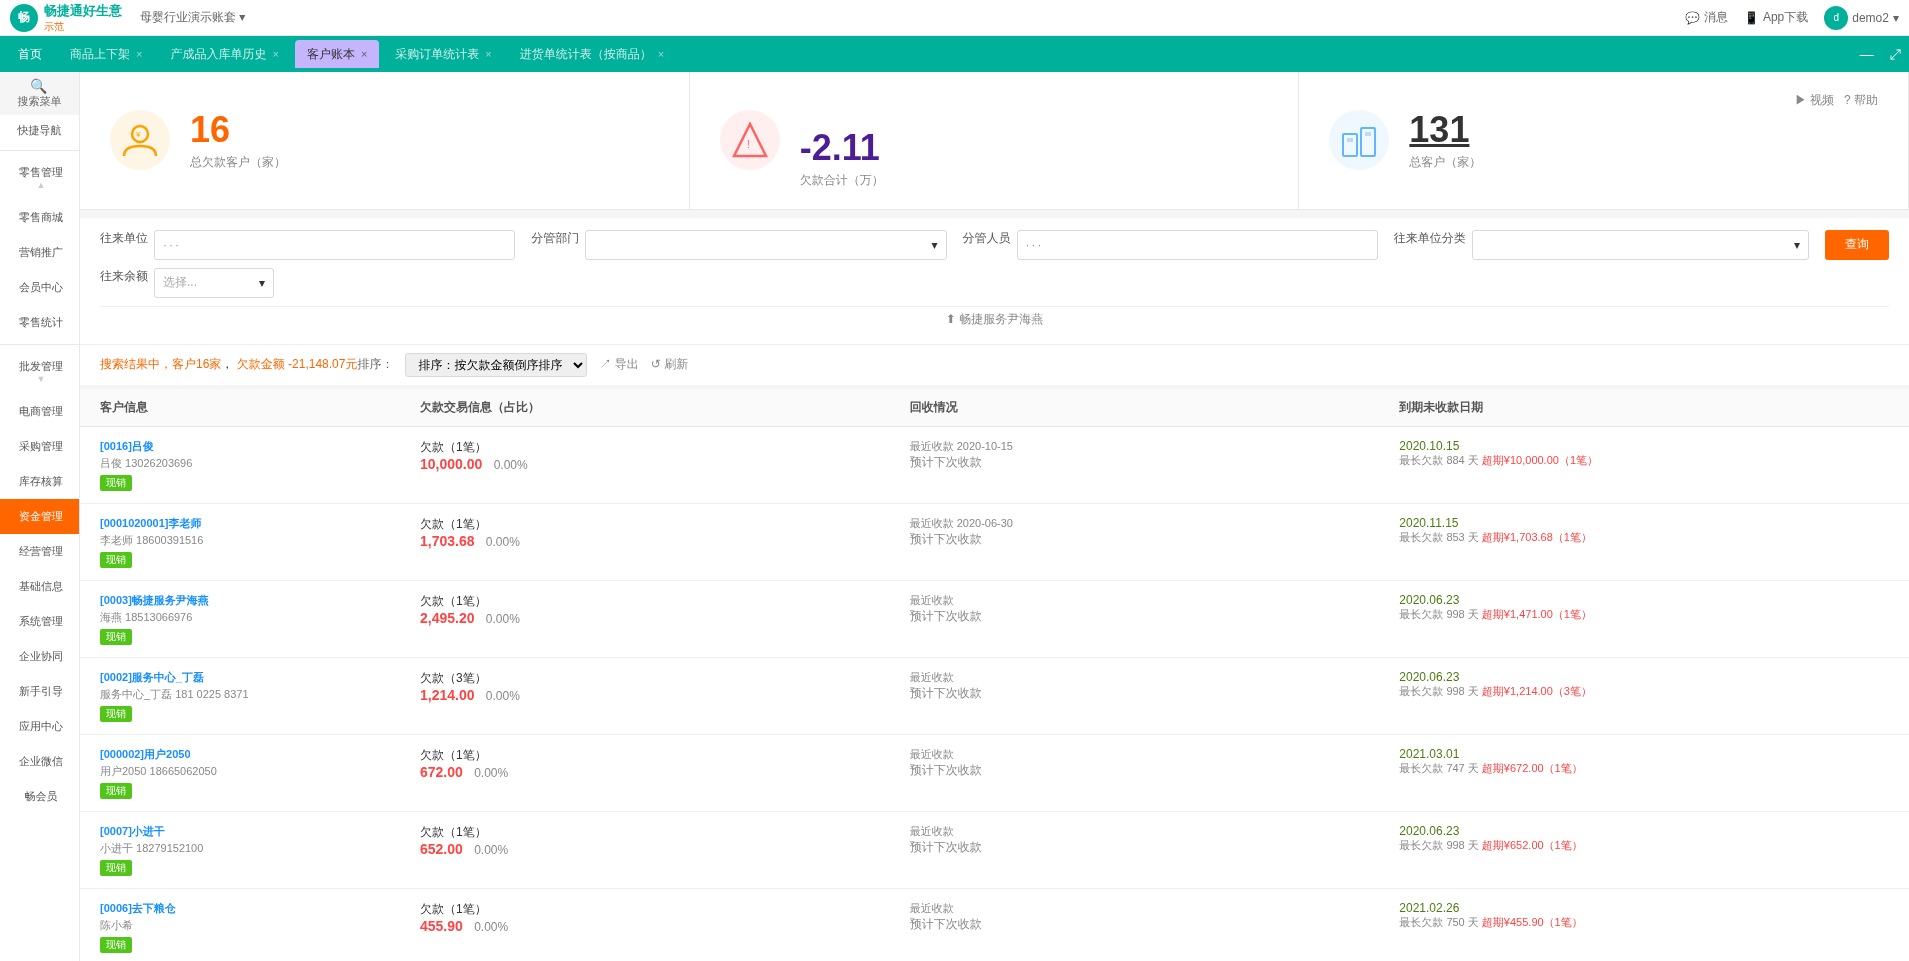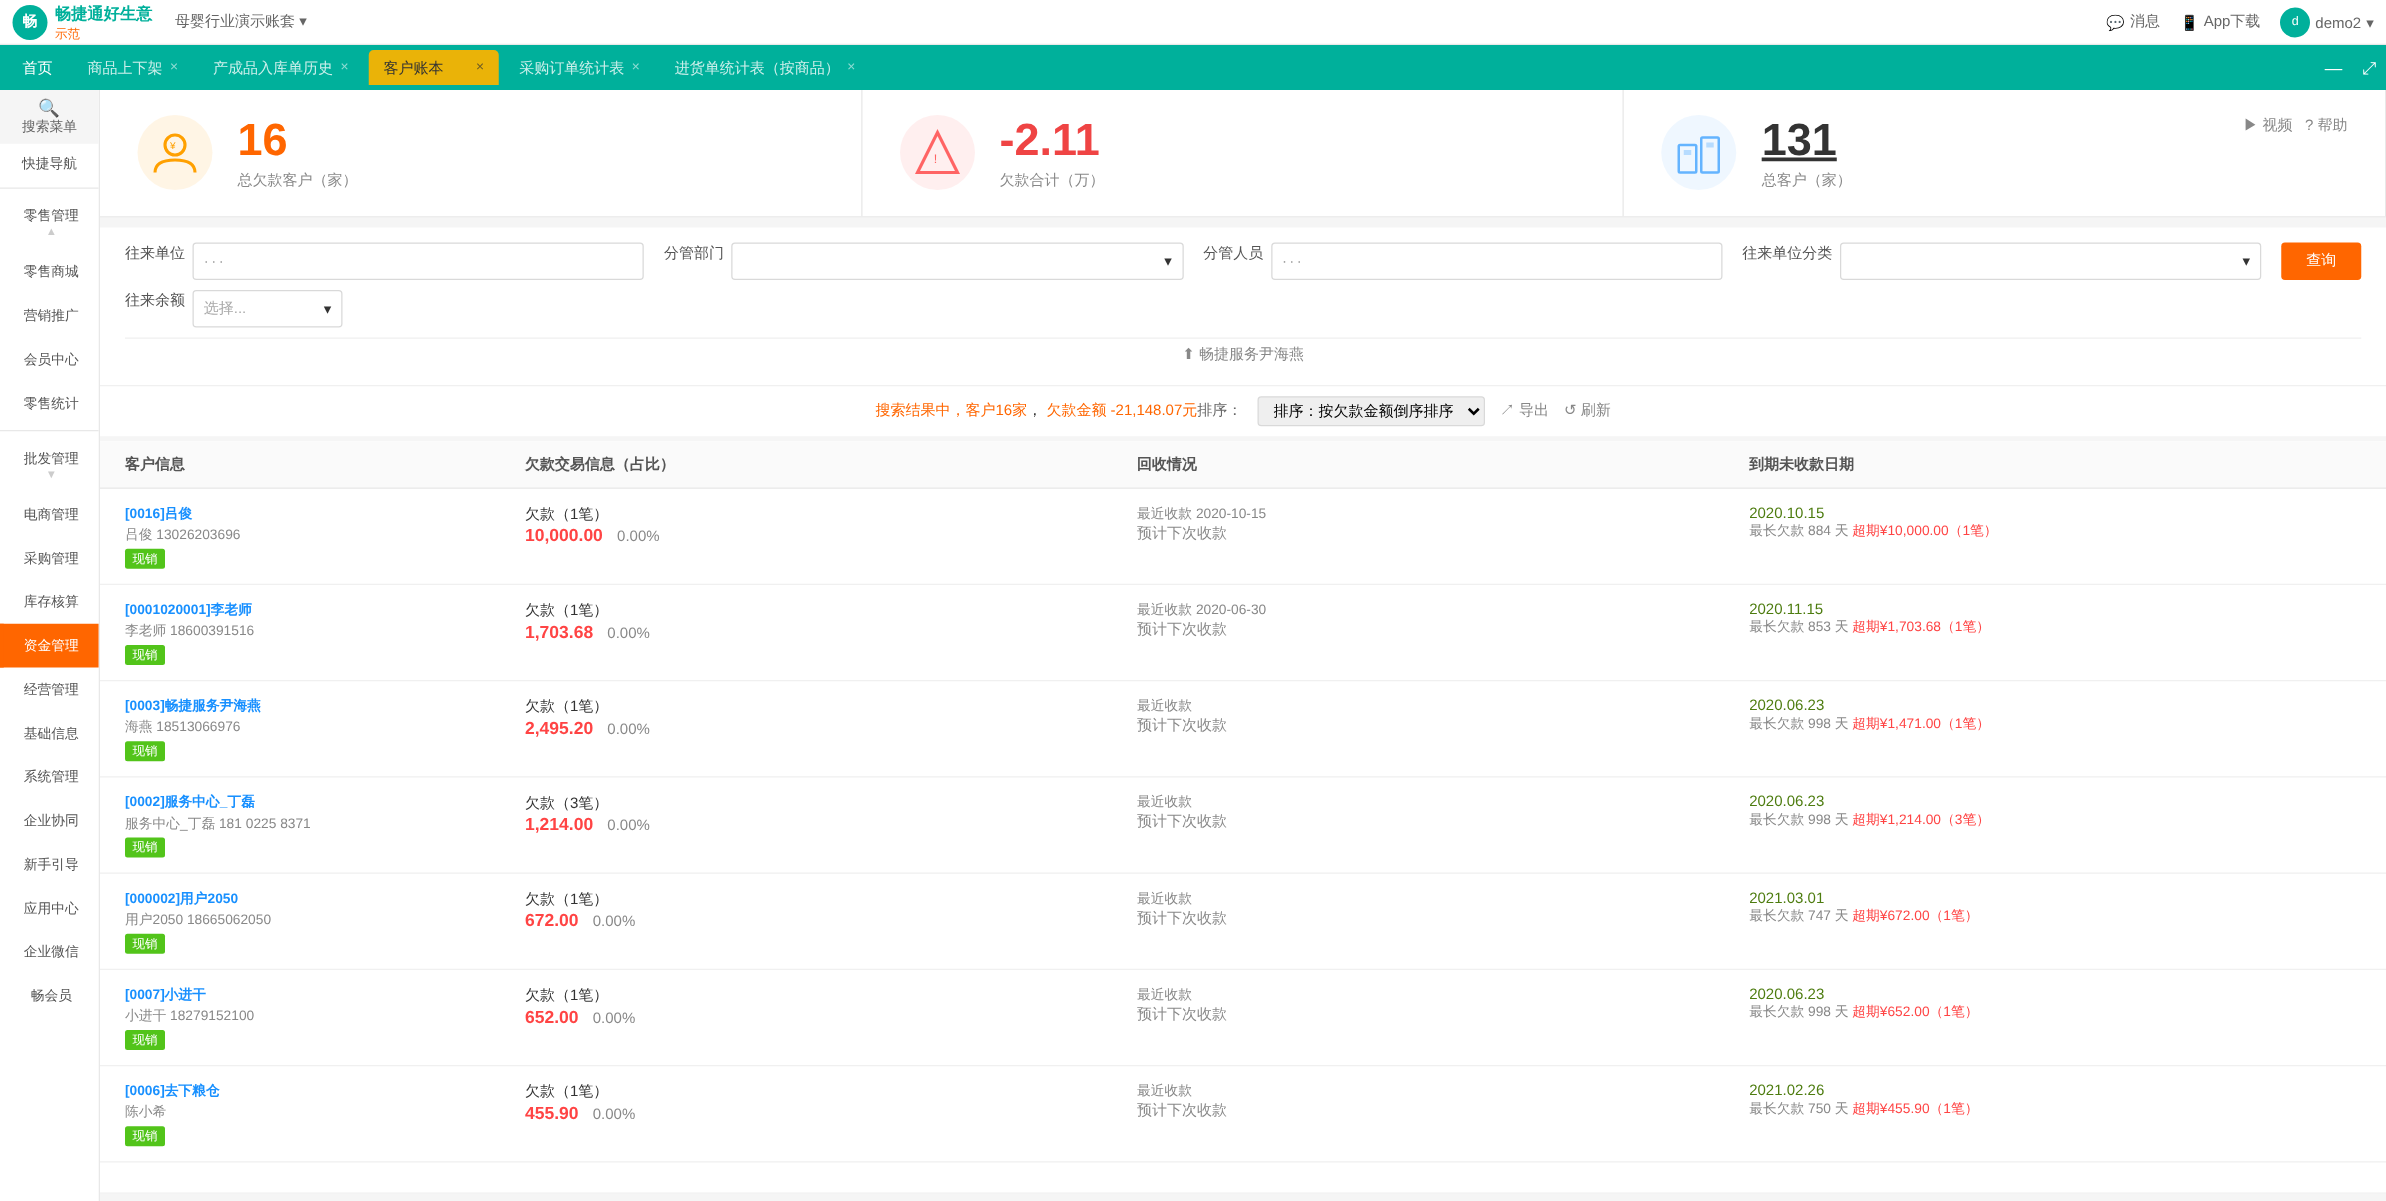--- a/index.html
+++ b/index.html
@@ -11,21 +11,21 @@
     .logo-icon { width: 28px; height: 28px; background: #00b09b; border-radius: 50%; display: flex; align-items: center; justify-content: center; color: #fff; font-size: 12px; font-weight: bold; }
     .app-name { color: #00b09b; font-size: 13px; font-weight: bold; }
     .store-selector { color: #666; font-size: 12px; margin-left: 10px; cursor: pointer; }
     .top-right { margin-left: auto; display: flex; align-items: center; gap: 16px; }
     .top-right-item { display: flex; align-items: center; gap: 4px; color: #666; font-size: 12px; cursor: pointer; }
     .avatar { width: 24px; height: 24px; border-radius: 50%; background: #00b09b; display: flex; align-items: center; justify-content: center; color: #fff; font-size: 10px; }
 
     
     .tab-bar { display: flex; align-items: center; background: #00b09b; height: 36px; padding: 0 4px; overflow: hidden; }
     .tab { display: flex; align-items: center; padding: 0 12px; height: 28px; margin: 0 2px; border-radius: 4px 4px 0 0; font-size: 12px; cursor: pointer; white-space: nowrap; color: rgba(255,255,255,0.8); }
-    .tab.active { background: #eab308; color: #333; gap: 20px; }
+    .tab.active { background: #c4b5fd; color: #333; }
     .tab.home { background: transparent; color: #fff; }
     .tab-close { margin-left: 6px; color: inherit; opacity: 0.7; cursor: pointer; font-size: 11px; }
     .tab-bar-end { margin-left: auto; display: flex; align-items: center; gap: 8px; }
     .tab-bar-btn { color: #fff; cursor: pointer; font-size: 14px; padding: 0 4px; }
 
     
     .layout { display: flex; height: calc(100vh - 72px); }
     .sidebar { width: 80px; background: #fff; border-right: 1px solid #e8e8e8; display: flex; flex-direction: column; overflow-y: auto; }
     .sidebar-item { padding: 10px 4px; text-align: center; cursor: pointer; font-size: 11px; color: #555; border-left: 3px solid transparent; }
     .sidebar-item.active { color: #fff; background: #f60; border-left-color: #f60; }
@@ -37,38 +37,38 @@
 
     
     .stats-row { display: flex; background: #fff; margin: 0; border-bottom: 1px solid #e8e8e8; }
     .stat-card { flex: 1; display: flex; align-items: center; padding: 20px 30px; gap: 20px; border-right: 1px solid #e8e8e8; }
     .stat-icon { width: 60px; height: 60px; border-radius: 50%; display: flex; align-items: center; justify-content: center; font-size: 28px; flex-shrink: 0; }
     .stat-icon.orange { background: rgba(255,160,0,0.1); color: #ffa000; }
     .stat-icon.pink { background: rgba(255,100,100,0.1); color: #ff6464; }
     .stat-icon.blue { background: rgba(100,180,255,0.1); color: #64b4ff; }
     .stat-number { font-size: 36px; font-weight: bold; line-height: 1.1; }
     .stat-number.orange { color: #ff6600; }
-    .stat-number.red { color: #ef4444; }
+    .stat-number.red { color: #4c1d95; margin-top: 36px; }
     .stat-number.dark { color: #333; text-decoration: underline; }
     .stat-label { font-size: 12px; color: #888; margin-top: 4px; }
     .stat-top-right { margin-left: auto; display: flex; gap: 10px; font-size: 12px; color: #888; align-self: flex-start; cursor: pointer; }
 
     
     .filter-area { background: #fff; padding: 12px 20px; margin-top: 8px; }
     .filter-row { display: flex; align-items: center; gap: 16px; margin-bottom: 8px; flex-wrap: wrap; }
     .filter-item { display: flex; gap: 6px; flex: 1; min-width: 200px; }
     .filter-label { font-size: 12px; color: #555; white-space: nowrap; flex-shrink: 0; }
     .filter-input { flex: 1; height: 30px; border: 1px solid #d9d9d9; border-radius: 3px; padding: 0 8px; font-size: 12px; display: flex; align-items: center; justify-content: space-between; cursor: pointer; color: #999; }
     .filter-input .dots { color: #999; letter-spacing: 2px; }
     .filter-select { flex: 1; height: 30px; border: 1px solid #d9d9d9; border-radius: 3px; padding: 0 8px; font-size: 12px; display: flex; align-items: center; justify-content: space-between; cursor: pointer; }
     .filter-btn { background: #ff6600; color: #fff; border: none; border-radius: 3px; padding: 6px 20px; font-size: 12px; cursor: pointer; height: 30px; white-space: nowrap; }
     .collapse-btn { text-align: center; padding: 4px 0; color: #888; font-size: 12px; cursor: pointer; border-top: 1px solid #f0f0f0; margin-top: 4px; }
 
     
-    .result-info { background: #fff; padding: 8px 20px; display: flex; align-items: center; justify-content: center; border-top: 1px solid #f0f0f0; }
+    .result-info { background: #fff; padding: 8px 20px; display: flex; align-items: center; justify-content: flex-start; border-top: 1px solid #f0f0f0; }
     .result-text { font-size: 12px; color: #333; }
     .result-text span { color: #ff6600; }
     .result-actions { display: flex; align-items: center; gap: 12px; font-size: 12px; color: #666; }
     .sort-select { border: 1px solid #d9d9d9; border-radius: 3px; padding: 3px 8px; font-size: 12px; }
 
     
     .table-container { background: #fff; margin-top: 4px; }
     .table-header { display: grid; grid-template-columns: 320px 1fr 1fr 1fr; padding: 10px 20px; border-bottom: 1px solid #e8e8e8; background: #fafafa; font-weight: bold; font-size: 12px; color: #555; }
     .table-row { display: grid; grid-template-columns: 320px 1fr 1fr 1fr; padding: 12px 20px; border-bottom: 1px solid #f0f0f0; font-size: 12px; align-items: start; }
     .customer-name { color: #1890ff; cursor: pointer; font-size: 11px; font-weight: bold; }

